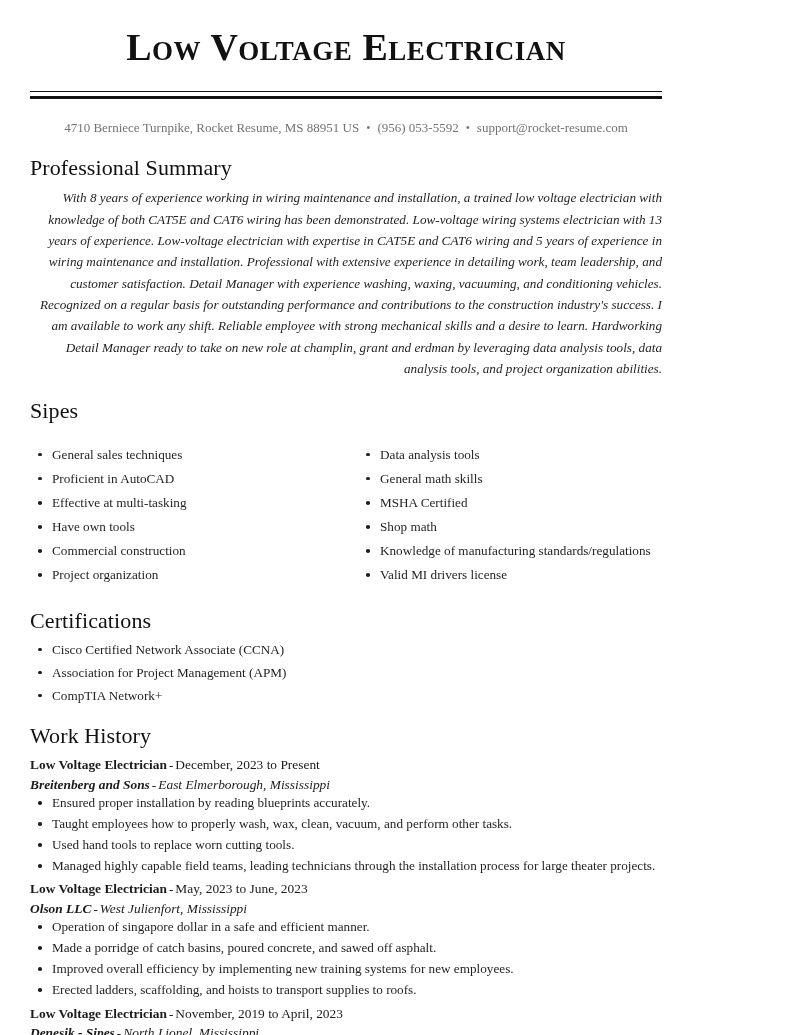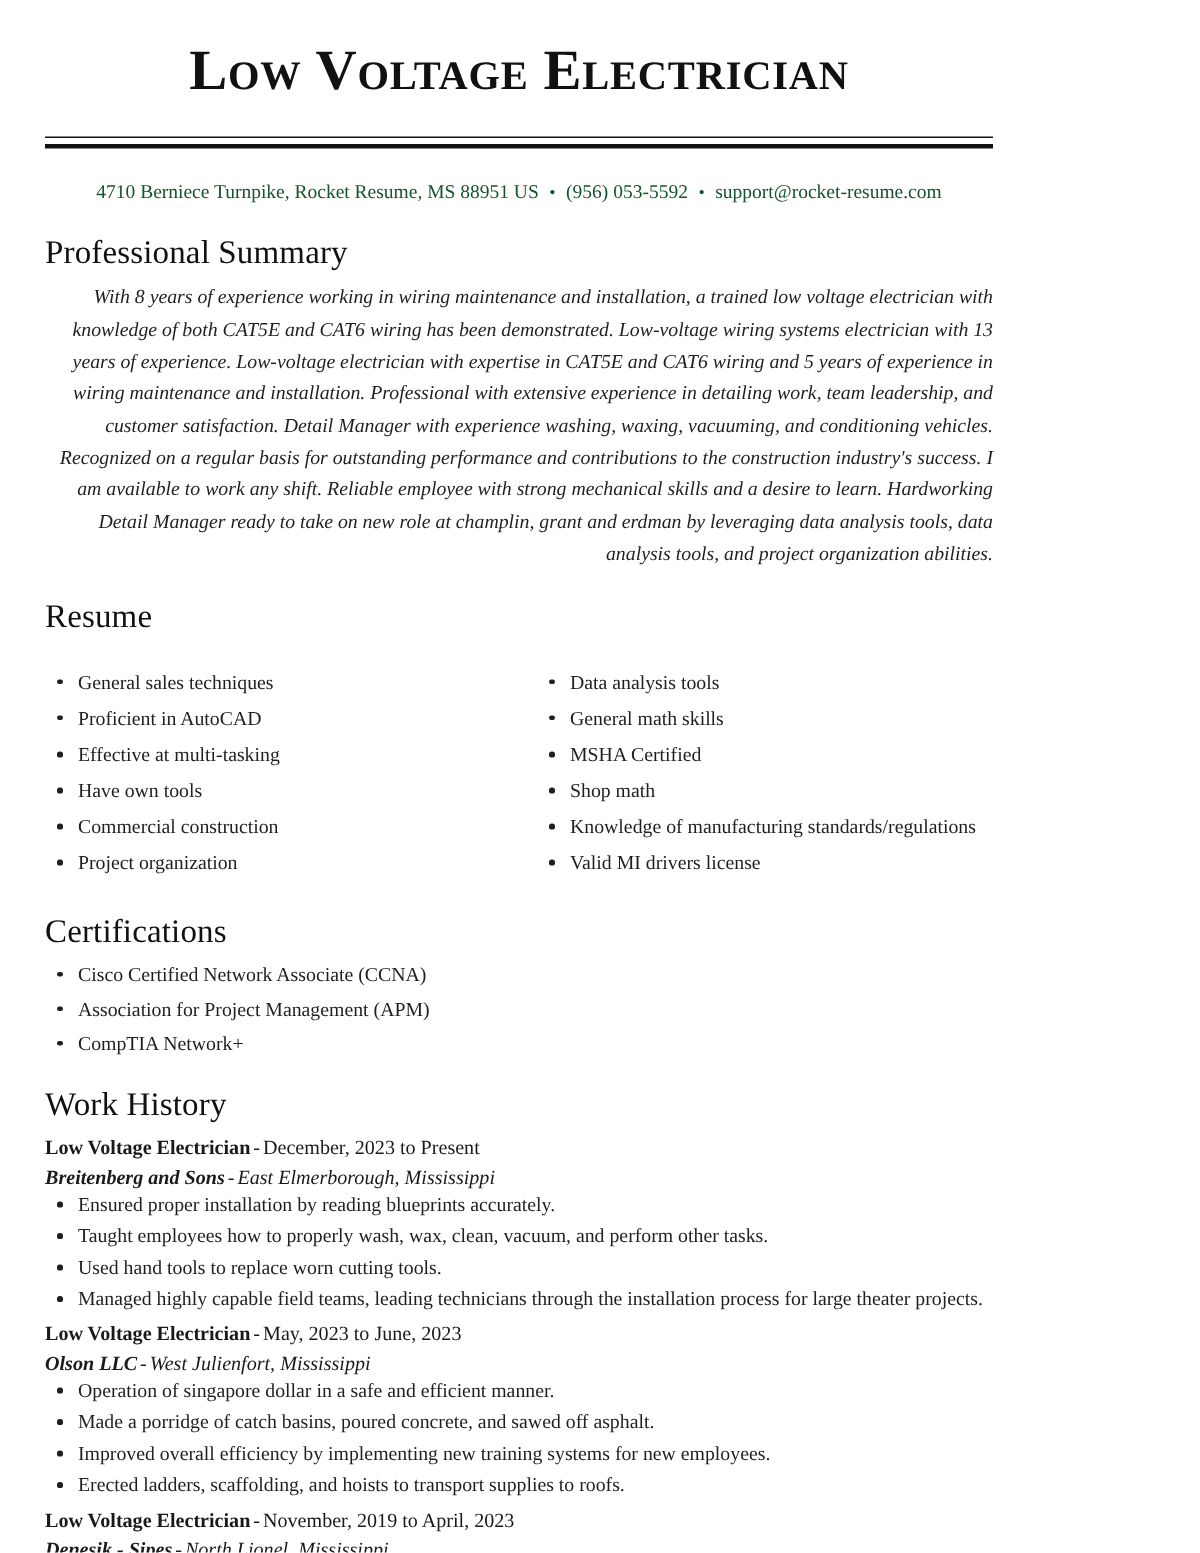--- a/index.html
+++ b/index.html
@@ -39,21 +39,21 @@
   .divider {
     margin-top: 25px;
     height: 8px;
     border-top: 1px solid #111111;
     border-bottom: 3px solid #111111;
     box-sizing: border-box;
   }
   .contact-line {
     text-align: center;
     font-size: 13px;
-    color: #14532d;
+    color: #737373;
     margin-top: 21px;
     line-height: 1.3;
   }
   .contact-sep {
     display: inline-block;
     padding: 0 7px;
     font-size: 12px;
     vertical-align: middle;
   }
 
@@ -178,21 +178,21 @@
   <div class="contact-line">
     <span>4710 Berniece Turnpike, Rocket Resume, MS 88951 US</span><span class="contact-sep">•</span><span>(956) 053-5592</span><span class="contact-sep">•</span><span>support@rocket-resume.com</span>
   </div>
 
   <div class="section">
     <h2 class="section-heading">Professional Summary</h2>
     <p class="summary-text">With 8 years of experience working in wiring maintenance and installation, a trained low voltage electrician with knowledge of both CAT5E and CAT6 wiring has been demonstrated. Low-voltage wiring systems electrician with 13 years of experience. Low-voltage electrician with expertise in CAT5E and CAT6 wiring and 5 years of experience in wiring maintenance and installation. Professional with extensive experience in detailing work, team leadership, and customer satisfaction. Detail Manager with experience washing, waxing, vacuuming, and conditioning vehicles. Recognized on a regular basis for outstanding performance and contributions to the construction industry's success. I am available to work any shift. Reliable employee with strong mechanical skills and a desire to learn. Hardworking Detail Manager ready to take on new role at champlin, grant and erdman by leveraging data analysis tools, data analysis tools, and project organization abilities.</p>
   </div>
 
   <div class="section">
-    <h2 class="section-heading">Resume</h2>
+    <h2 class="section-heading">Sipes</h2>
     <div class="skills-columns">
       <div class="skills-col left">
         <ul class="bullets">
           <li>General sales techniques</li>
           <li>Proficient in AutoCAD</li>
           <li>Effective at multi-tasking</li>
           <li>Have own tools</li>
           <li>Commercial construction</li>
           <li>Project organization</li>
         </ul>

